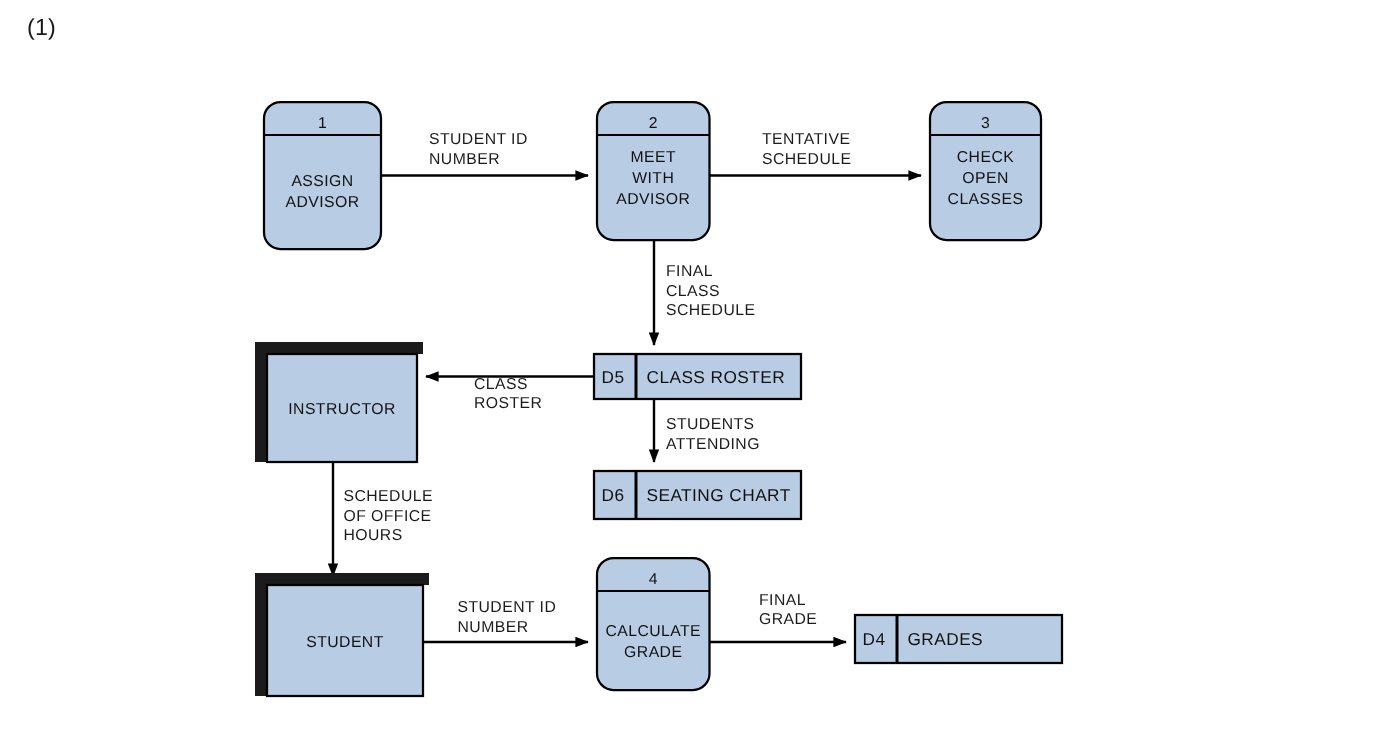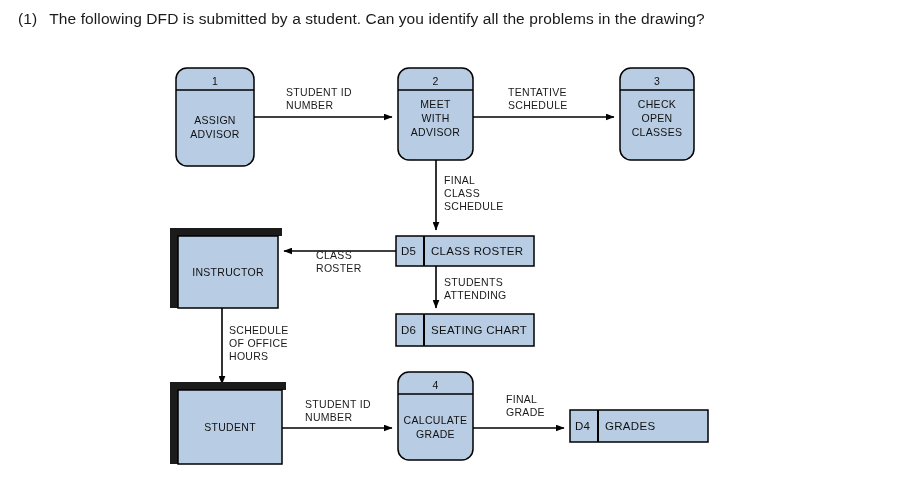--- a/index.html
+++ b/index.html
@@ -63,21 +63,20 @@
     stroke: #000000;
     stroke-width: 1.6;
     fill: none;
   }
 </style>
 </head>
 <body>
 
 <div id="question-line">
   <span>(1)</span>
-  <span>The following DFD is submitted by a student. Can you identify all the problems in the drawing?</span>
 </div>
 
 <svg id="dfd-canvas" viewBox="0 0 919 443">
   <defs>
     <marker id="arrowhead" markerWidth="9" markerHeight="7" refX="8.4" refY="3.5" orient="auto" markerUnits="userSpaceOnUse">
       <polygon points="0 0, 9 3.5, 0 7" fill="#000000"></polygon>
     </marker>
   </defs>
 
   <g>

